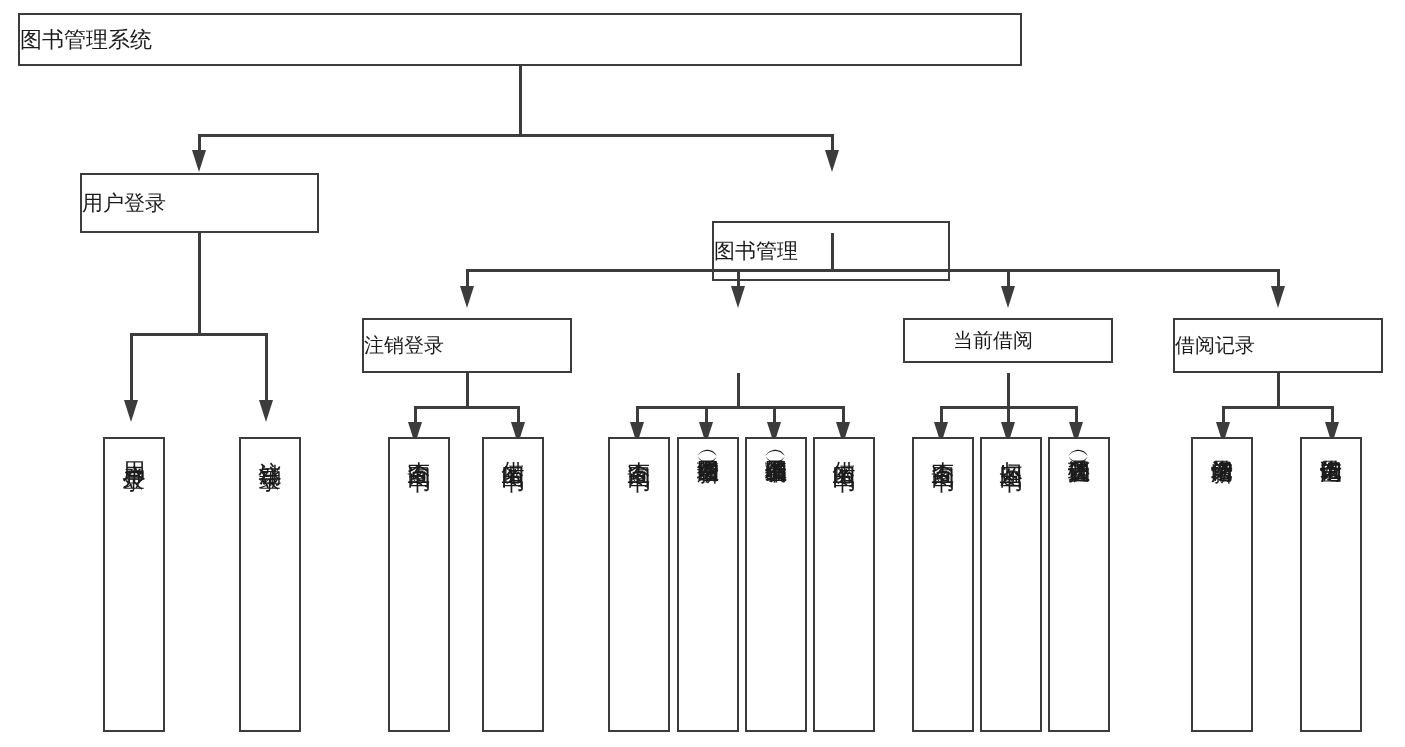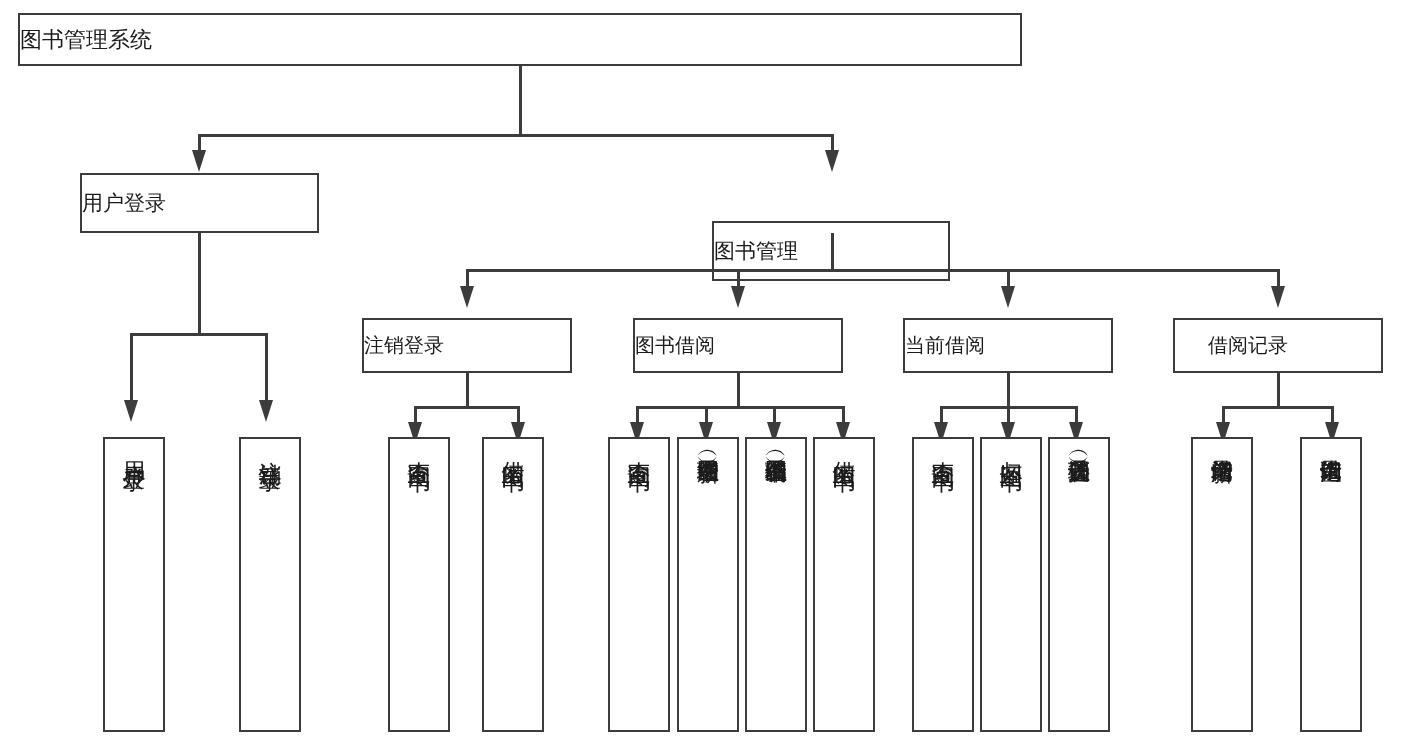--- a/index.html
+++ b/index.html
@@ -99,27 +99,24 @@
   <div class="vline" style="left:1007px;top:269px;height:22px;"></div>
   <div class="vline" style="left:1277px;top:269px;height:22px;"></div>
   <div class="arrow" style="left:460px;top:286px;"></div>
   <div class="arrow" style="left:731px;top:286px;"></div>
   <div class="arrow" style="left:1001px;top:286px;"></div>
   <div class="arrow" style="left:1271px;top:286px;"></div>
 
   <div class="node lvl3" style="left:362px;top:318px;width:210px;height:55px;">
     <span>注销登录</span>
   </div>
-  <div class="node lvl3" style="left:633px;top:318px;width:210px;height:55px;">
-    <span>图书借阅</span>
-  </div>
-  <div class="node lvl3" style="left:903px;top:318px;width:210px;height:55px;">
+  <div class="node lvl3" style="left:903px;top:318px;width:210px;height:45px;padding-left:48px;">
     <span>当前借阅</span>
   </div>
-  <div class="node lvl3" style="left:1173px;top:318px;width:210px;height:55px;padding-left:33px;">
+  <div class="node lvl3" style="left:1173px;top:318px;width:210px;height:55px;">
     <span>借阅记录</span>
   </div>
 
   <div class="vline" style="left:466px;top:373px;height:35px;"></div>
   <div class="hline" style="left:414px;top:406px;width:106px;"></div>
   <div class="vline" style="left:414px;top:406px;height:22px;"></div>
   <div class="vline" style="left:517px;top:406px;height:22px;"></div>
   <div class="arrow" style="left:408px;top:422px;"></div>
   <div class="arrow" style="left:511px;top:422px;"></div>
 

